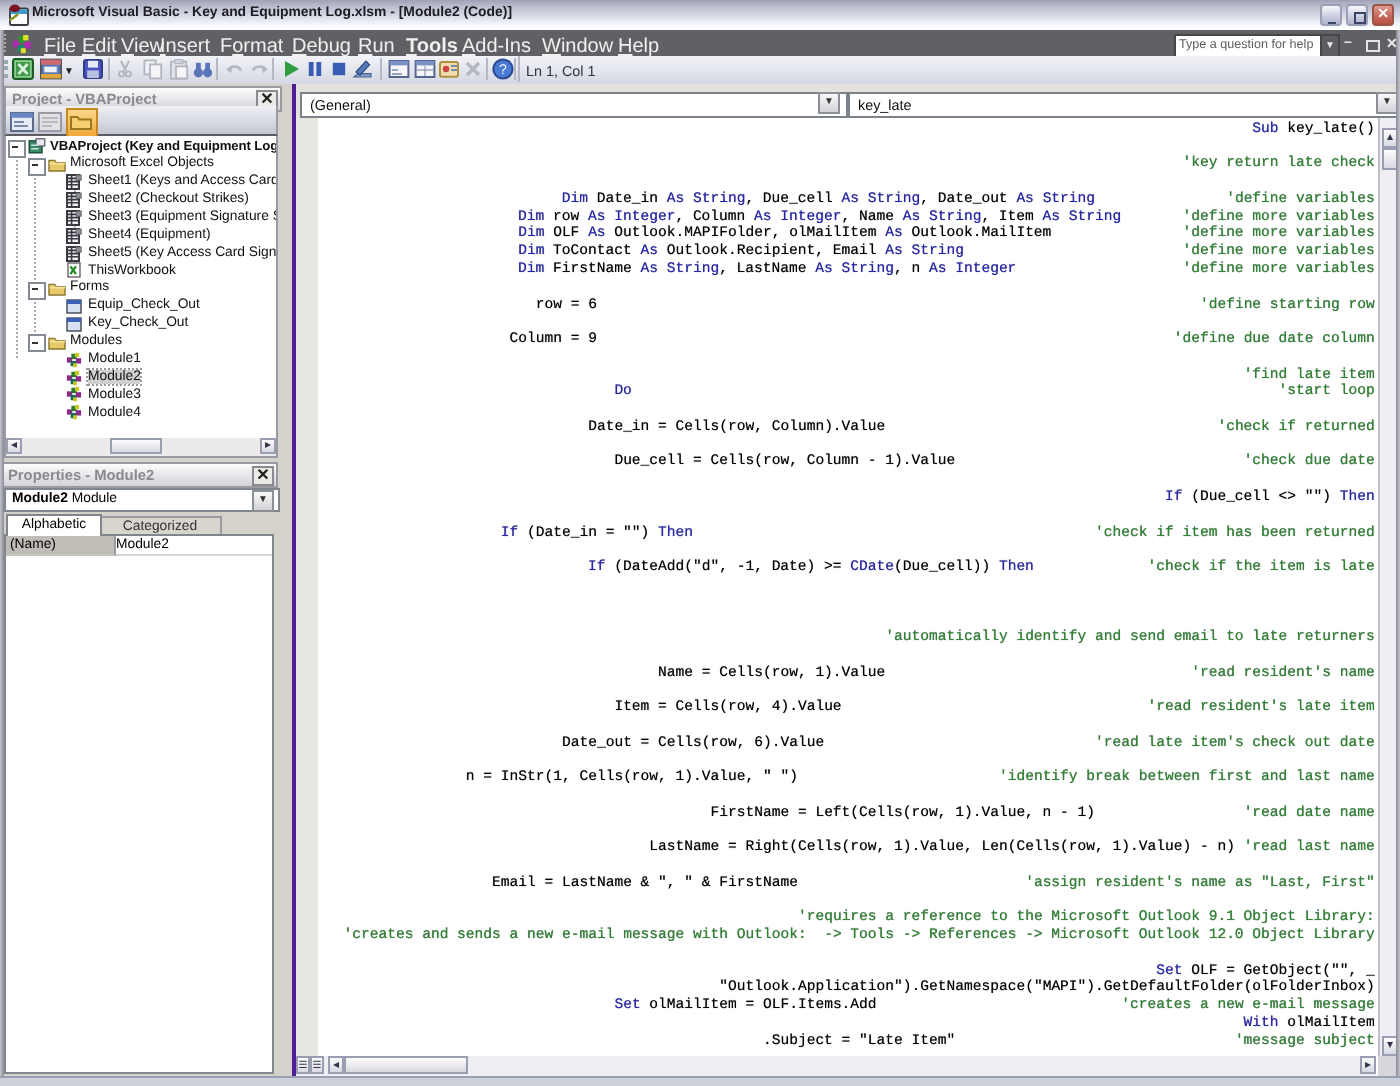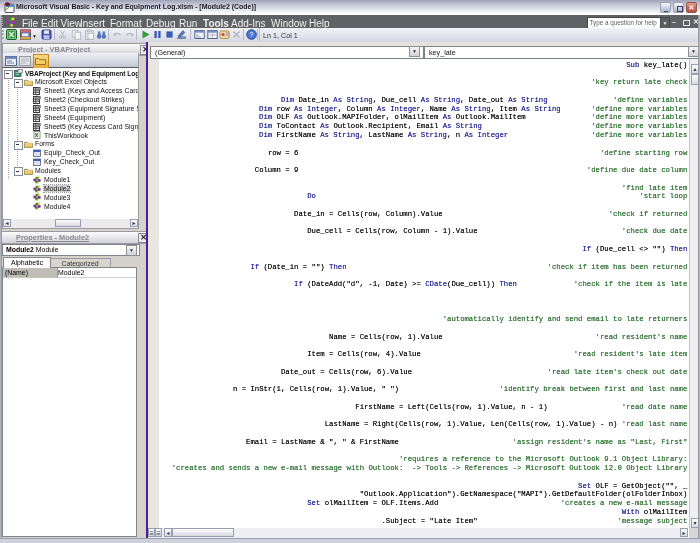--- a/index.html
+++ b/index.html
@@ -31,21 +31,21 @@
   #toolbar{left:0;top:28px;width:700px;height:14px;
     background:linear-gradient(#f2f3f7,#e2e4ec 55%,#d4d7e2);
     border-bottom:1px solid #878b97;}
   .tsep{position:absolute;top:29px;width:1px;height:11px;background:#b6b9c5;}
 
   
   #leftcol{left:0;top:42px;width:146px;height:496px;background:#d5d2cc;}
   .ptitle{position:absolute;left:2px;width:134px;height:11px;
     background:linear-gradient(#fdfdfd,#e3e2e6 60%,#d4d3da);
     border:1px solid #9a9aa2;font-size:7.4px;font-weight:bold;color:#8a898f;
-    line-height:11px;padding-left:15px;text-decoration:underline;}
+    line-height:11px;padding-left:3px;}
   .pclose{position:absolute;top:1px;right:1px;width:9px;height:8px;background:#eceae6;
     border:1px solid #8a8a92;color:#222;font-size:8px;line-height:7px;text-align:center;font-weight:bold;}
 
   #projstrip{left:2px;top:53px;width:135px;height:14px;
     background:linear-gradient(#eef0f4,#ccd0da 80%,#c2c6d2);border-bottom:1px solid #5c5c60;
     border-left:1px solid #9a9aa2;border-right:1px solid #9a9aa2;}
   #tree{left:2px;top:68px;width:135px;height:151px;background:#fff;
     border-left:1px solid #9a9aa2;border-right:1px solid #9a9aa2;overflow:hidden;}
   .trow{position:absolute;height:9px;font-size:6.9px;color:#111;white-space:nowrap;}
   .exp{position:absolute;width:7px;height:7px;border:1px solid #848a96;background:#fff;}

